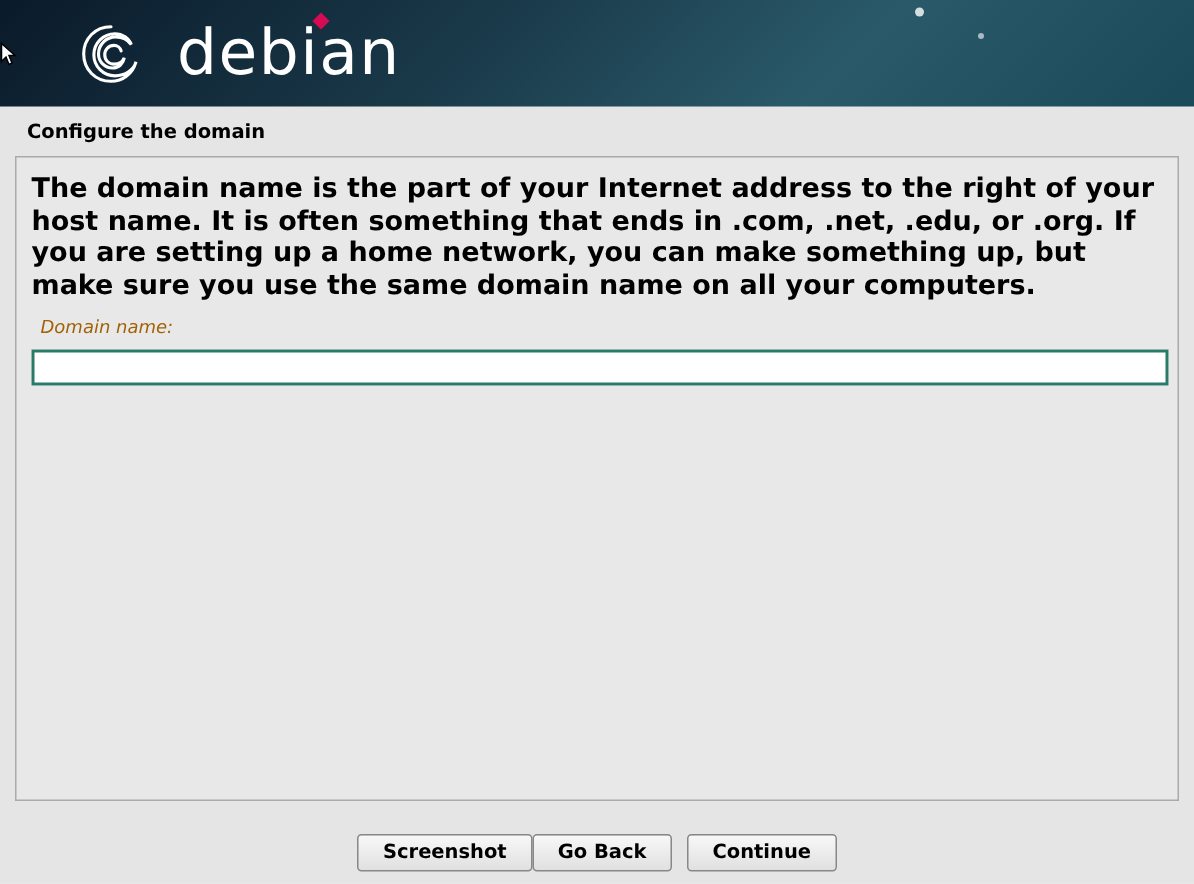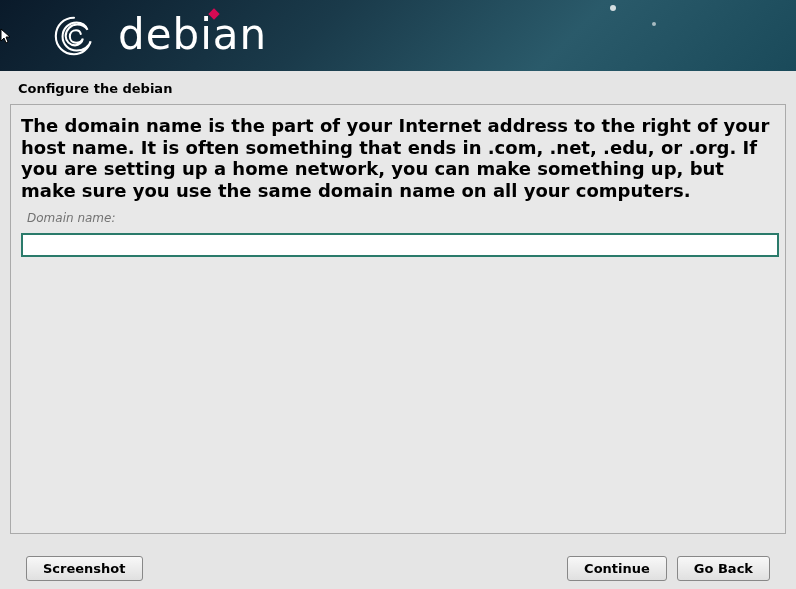--- a/index.html
+++ b/index.html
@@ -90,21 +90,21 @@
     }
     .description {
       font-size: 18px;
       font-weight: bold;
       color: #000;
       line-height: 1.2;
     }
     .field-label {
       font-size: 12px;
       font-style: italic;
-      color: #737373;
+      color: #a16207;
       margin-top: 10px;
       margin-left: 6px;
     }
     .domain-input {
       width: 758px;
       height: 24px;
       margin-top: 8px;
       margin-left: 0px;
       border: 2px solid #2a7a6a;
       background: #fff;
@@ -112,21 +112,21 @@
       font-size: 12px;
       outline: none;
     }
     .button-bar {
       position: absolute;
       bottom: 8px;
       left: 0;
       right: 0;
       padding: 0 26px;
       display: flex;
-      justify-content: space-between;
+      justify-content: center;
       align-items: center;
     }
     .button-group-right {
       display: flex;
       gap: 10px;
     }
     .btn {
       background: linear-gradient(#f8f8f8, #e0e0e0);
       border: 1px solid #888;
       border-radius: 3px;
@@ -165,32 +165,32 @@
     <div class="swirl">
       <svg viewBox="0 0 100 100">
         <path d="M 50 15 C 30 15 15 30 15 50 C 15 70 30 85 50 85 C 65 85 78 75 82 60 C 80 70 68 78 55 78 C 40 78 28 66 28 51 C 28 36 40 24 55 24 C 65 24 73 30 76 38 C 72 32 65 28 56 28 C 44 28 34 38 34 50 C 34 60 42 68 52 68 C 60 68 66 62 67 55 C 65 60 60 63 54 63 C 47 63 42 58 42 51 C 42 44 47 39 54 39 C 58 39 62 42 63 46" fill="none" stroke="#fff" stroke-width="4" stroke-linecap="round"></path>
       </svg>
     </div>
     <span class="brand-text">debian</span>
   </div>
 </div>
 
 <div class="content-area">
-  <div class="page-title">Configure the debian</div>
+  <div class="page-title">Configure the domain</div>
 
   <div class="main-panel">
     <div class="description">The domain name is the part of your Internet address to the right of your host name.  It is often something that ends in .com, .net, .edu, or .org.  If you are setting up a home network, you can make something up, but make sure you use the same domain name on all your computers.</div>
     <div class="field-label">Domain name:</div>
     <input type="text" class="domain-input" value="" style="">
   </div>
 </div>
 
 <div class="button-bar">
   <button class="btn">Screenshot</button>
   <div class="button-group-right">
+    <button class="btn">Go Back</button>
     <button class="btn">Continue</button>
-    <button class="btn">Go Back</button>
   </div>
 </div>
 
 <svg class="cursor" viewBox="0 0 14 18">
   <path d="M 1 1 L 1 13 L 4 10 L 6 15 L 8 14 L 6 9 L 10 9 Z" fill="#fff" stroke="#000" stroke-width="1"></path>
 </svg>
 
 </body></html>

